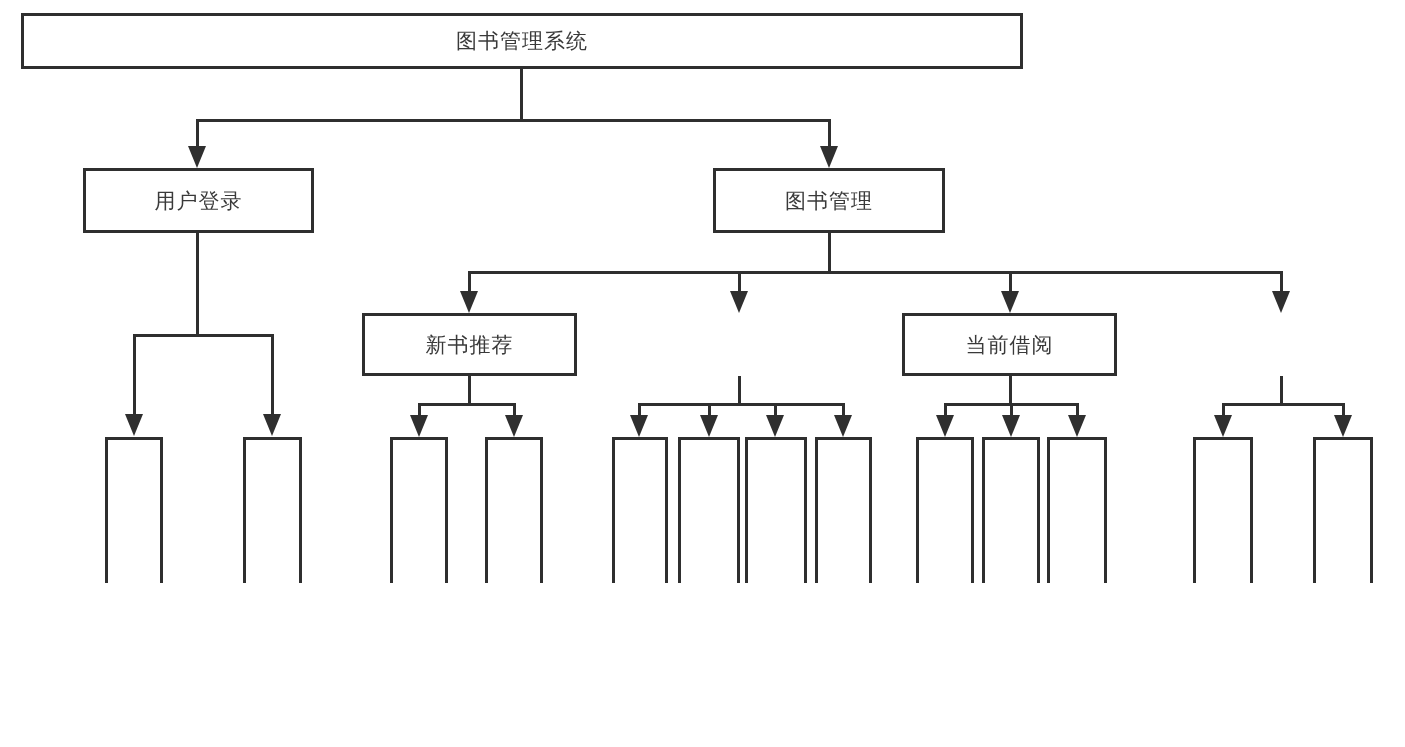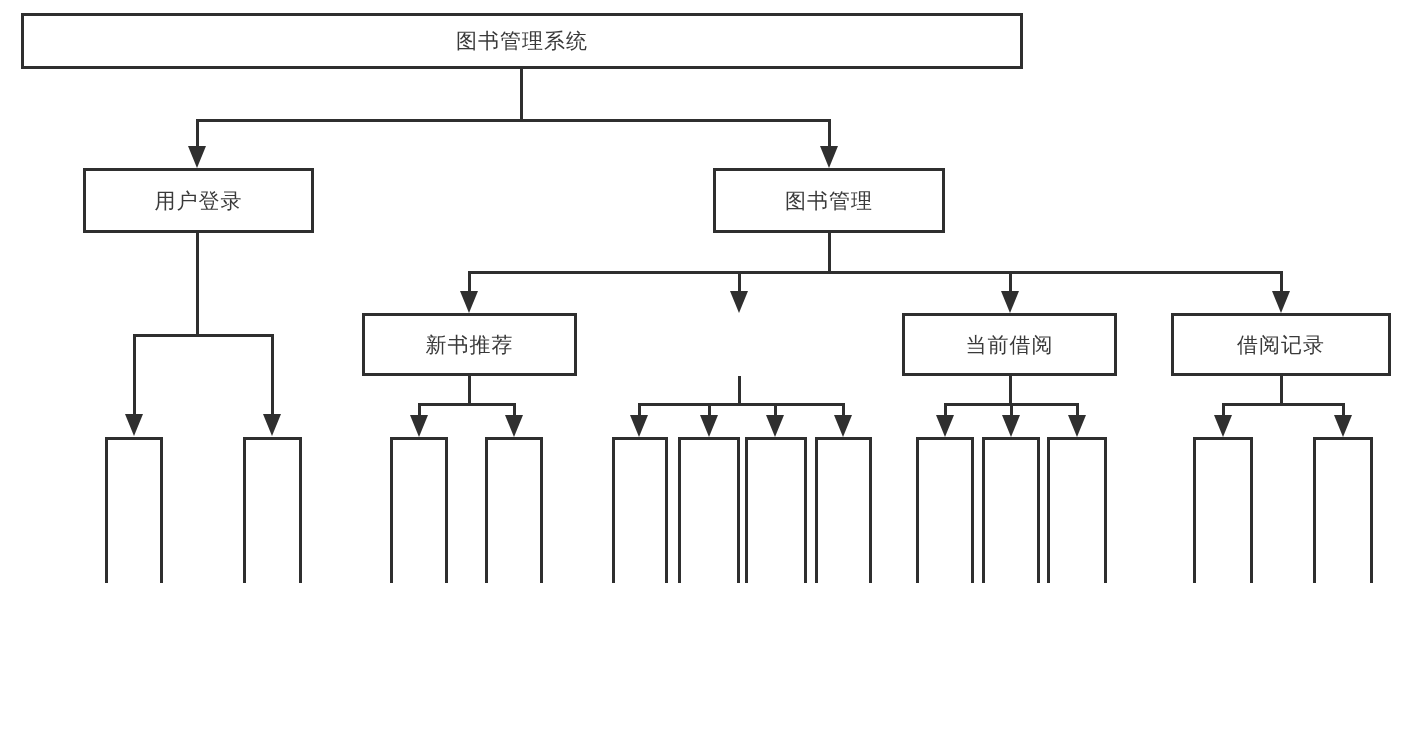--- a/index.html
+++ b/index.html
@@ -41,21 +41,20 @@
 
   <div class="node" style="left:83px;top:168px;width:231px;height:65px;">用户登录</div>
 
   <div class="node" style="left:713px;top:168px;width:232px;height:65px;">图书管理</div>
 
   <div class="node" style="left:362px;top:313px;width:215px;height:63px;">新书推荐</div>
 
 
   <div class="node" style="left:902px;top:313px;width:215px;height:63px;">当前借阅</div>
 
-  <div class="node" style="left:1171px;top:313px;width:220px;height:63px;">借阅记录</div>
 
   <div class="node vbox" style="left:105px;top:437px;width:58px;height:298px;">用户登录</div>
   <div class="node vbox" style="left:243px;top:437px;width:59px;height:298px;">注销登录</div>
 
   <div class="node vbox" style="left:390px;top:437px;width:58px;height:298px;">查询图书</div>
   <div class="node vbox" style="left:485px;top:437px;width:58px;height:298px;">借阅图书</div>
 
   <div class="node vbox" style="left:612px;top:437px;width:56px;height:298px;">查询图书</div>
   <div class="node vbox" style="left:678px;top:437px;width:62px;height:298px;">新增图书（管理员）</div>
   <div class="node vbox" style="left:745px;top:437px;width:62px;height:298px;">编辑图书（管理员）</div>

